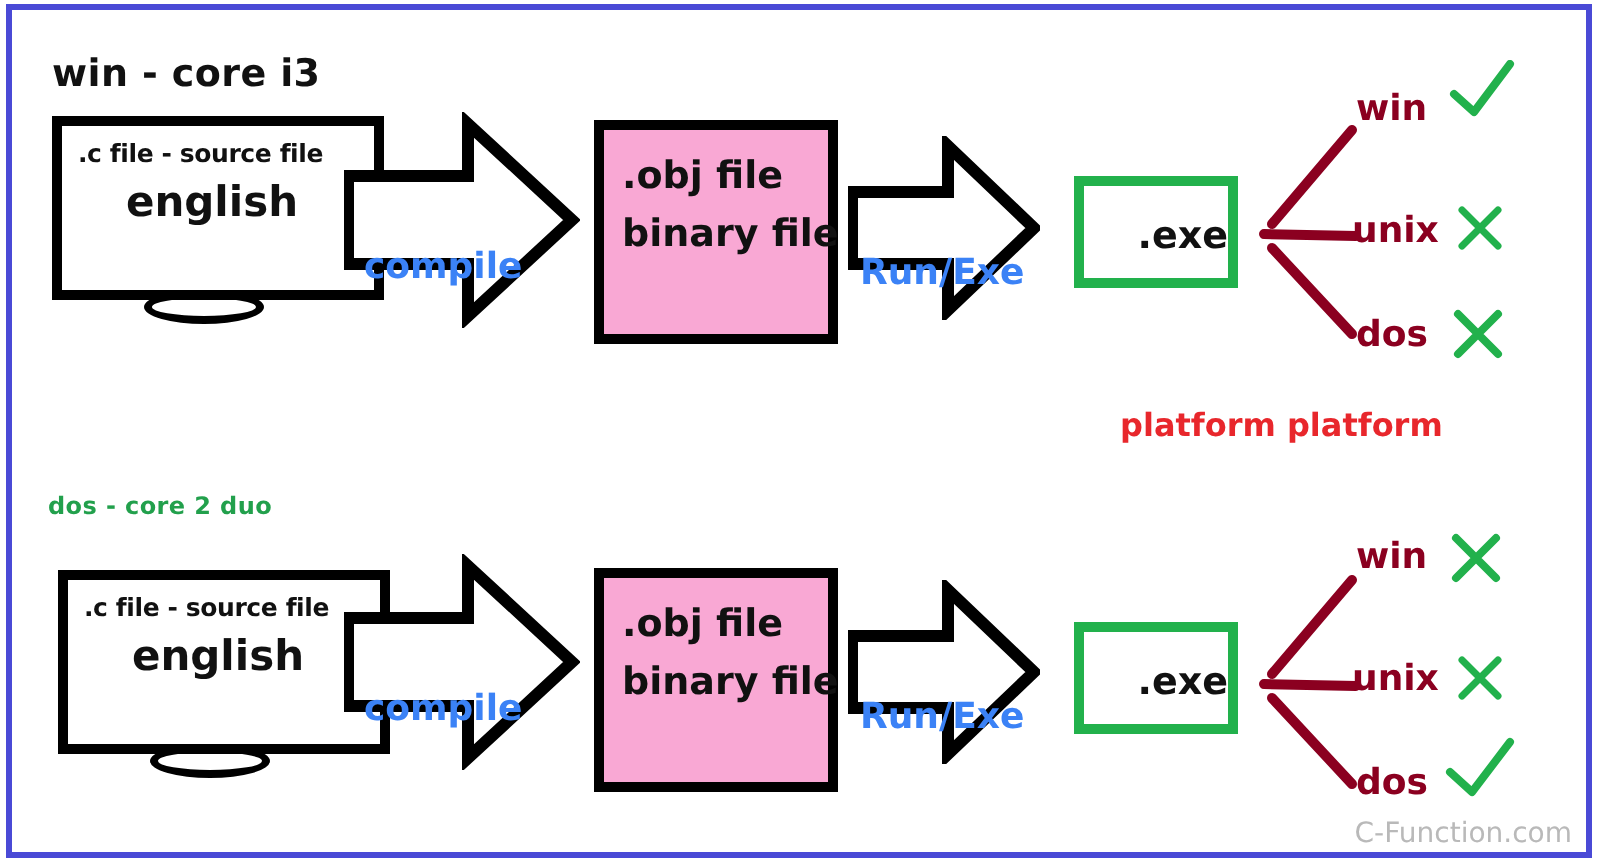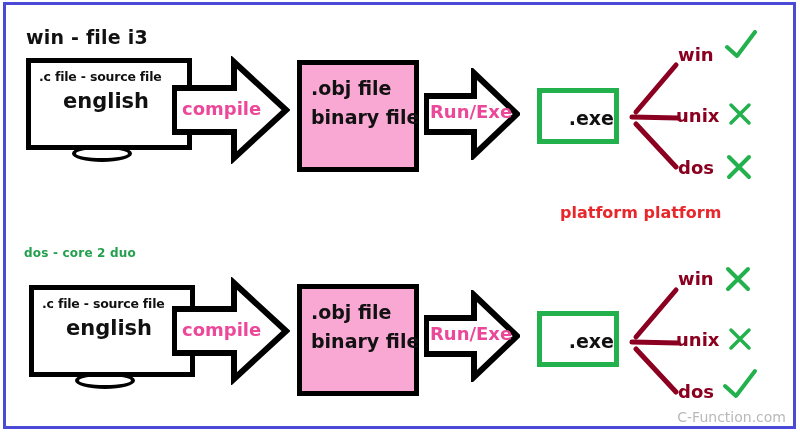--- a/index.html
+++ b/index.html
@@ -86,22 +86,23 @@
     box-sizing: border-box;
   }
 
   
   .blockarrow { position: absolute; }
   .blockarrow svg { display: block; }
   .arrow-label {
     position: absolute;
     font-size: 18px;
     font-weight: bold;
-    color: #ec4899;
-    white-space: nowrap;
+    color: #3b82f6;
+    white-space: nowrap;
+    margin-top: 25px;
   }
 
   
   .objbox {
     position: absolute;
     width: 122px; height: 112px;
     border: 5px solid #000000;
     background: #f9a8d4;
     box-sizing: border-box;
   }
@@ -154,21 +155,21 @@
     white-space: nowrap;
   }
 </style>
 </head>
 <body>
 
 <div id="canvas">
 
   <div class="frame"></div>
 
-  <div class="sect-title title-win">win - file i3</div>
+  <div class="sect-title title-win">win - core i3</div>
 
   <div class="monitor" style="left:26px; top:58px;">
     <div class="monitor-stand"></div>
     <div class="monitor-screen">
       <div class="mon-line1">.c file - source file</div>
       <div class="mon-line2">english</div>
     </div>
   </div>
 
   <div class="blockarrow" style="left:172px; top:56px;">

